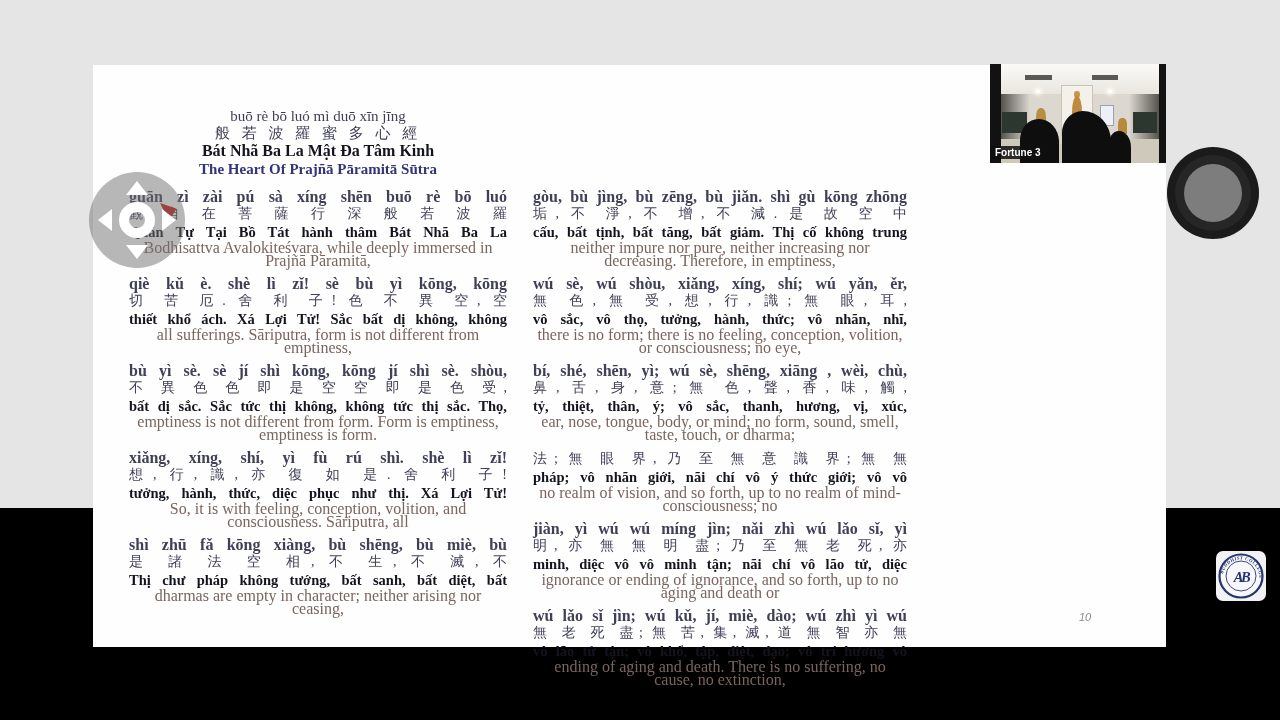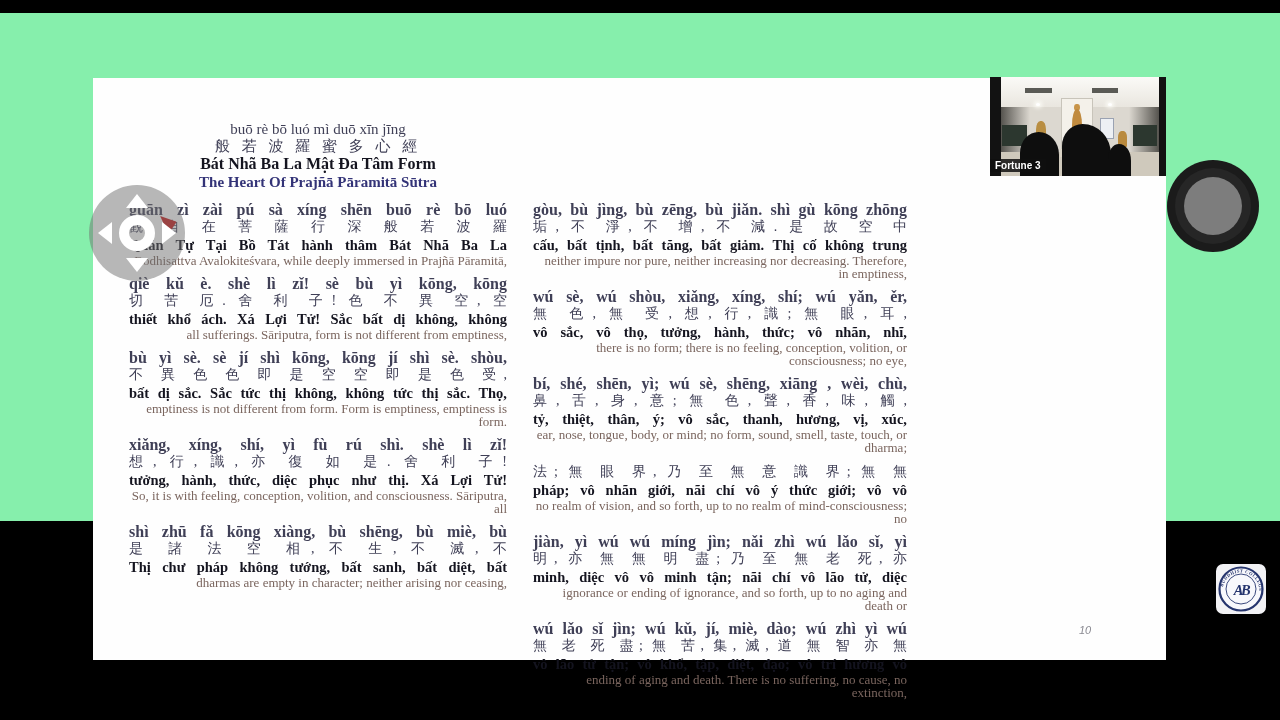--- a/index.html
+++ b/index.html
@@ -1,34 +1,34 @@
 <!DOCTYPE html>
 <html><head>
 <meta charset="utf-8">
 <style>
   html,body{margin:0;padding:0;background:#000;width:1280px;height:720px;overflow:hidden;
     font-family:"Liberation Serif","DejaVu Serif",serif;}
-  .stage{position:absolute;inset:0;width:1280px;height:508px;background:#86efac;margin-top:13px;}
+  .stage{position:absolute;inset:0;width:1280px;height:508px;background:#e5e5e5;}
 
   
   .page{position:absolute;left:93px;top:65px;width:1073px;height:582px;background:#fefefe;}
   .title-block{position:absolute;left:35px;top:42px;width:380px;text-align:center;}
   .t-pinyin{font-size:15px;line-height:18px;color:#3f3f56;}
   .t-cjk{font-size:15px;line-height:17px;color:#3f3f56;letter-spacing:4px;}
   .t-viet{font-size:16px;line-height:18px;font-weight:bold;color:#14141f;}
   .t-eng{font-size:15px;line-height:18px;font-weight:bold;color:#333377;}
 
   .col{position:absolute;top:124px;}
   .col-left{left:36px;width:378px;}
   .col-right{left:440px;width:374px;}
   .stanza{margin-bottom:9px;}
   .ln-pinyin{font-size:16px;line-height:16px;color:#3f3f56;text-align:justify;text-align-last:justify;font-weight:bold;}
   .ln-cjk{font-size:14px;line-height:18px;color:#3f3f56;text-align:justify;text-align-last:justify;}
   .ln-viet{font-size:14.5px;line-height:18px;font-weight:bold;color:#14141f;text-align:justify;text-align-last:justify;}
-  .ln-eng{font-size:13px;line-height:13px;color:#7a655e;text-align:right;}
+  .ln-eng{font-size:16px;line-height:13px;color:#7a655e;text-align:center;}
 
   .page-number{position:absolute;left:986px;top:546px;font-size:11px;color:#8a8a92;
     font-family:"Liberation Sans",sans-serif;font-style:italic;}
 
   
   .pointer{position:absolute;left:160px;top:200px;width:17px;height:19px;background:#c41515;
     clip-path:polygon(8% 0,100% 42%,42% 100%);transform:rotate(-8deg);}
 
   
   .video-tile{position:absolute;left:990px;top:64px;width:176px;height:99px;background:#1c1c1a;overflow:hidden;}
@@ -80,21 +80,21 @@
 </head>
 <body>
 
 <div class="stage">
 
   <div class="page">
 
     <div class="title-block">
       <div class="t-pinyin">buō rè bō luó mì duō xīn jīng</div>
       <div class="t-cjk">般 若 波 羅 蜜 多 心 經</div>
-      <div class="t-viet">Bát Nhã Ba La Mật Đa Tâm Form</div>
+      <div class="t-viet">Bát Nhã Ba La Mật Đa Tâm Kinh</div>
       <div class="t-eng">The Heart Of Prajñā Pāramitā Sūtra</div>
     </div>
 
     <div class="col col-left">
       <div class="stanza">
         <div class="ln-pinyin">guān zì zài pú sà xíng shēn buō rè bō luó</div>
         <div class="ln-cjk">觀 自 在 菩 薩 行 深 般 若 波 羅</div>
         <div class="ln-viet">Quán Tự Tại Bồ Tát hành thâm Bát Nhã Ba La</div>
         <div class="ln-eng">Bodhisattva Avalokiteśvara, while deeply immersed in Prajñā Pāramitā,</div>
       </div>

